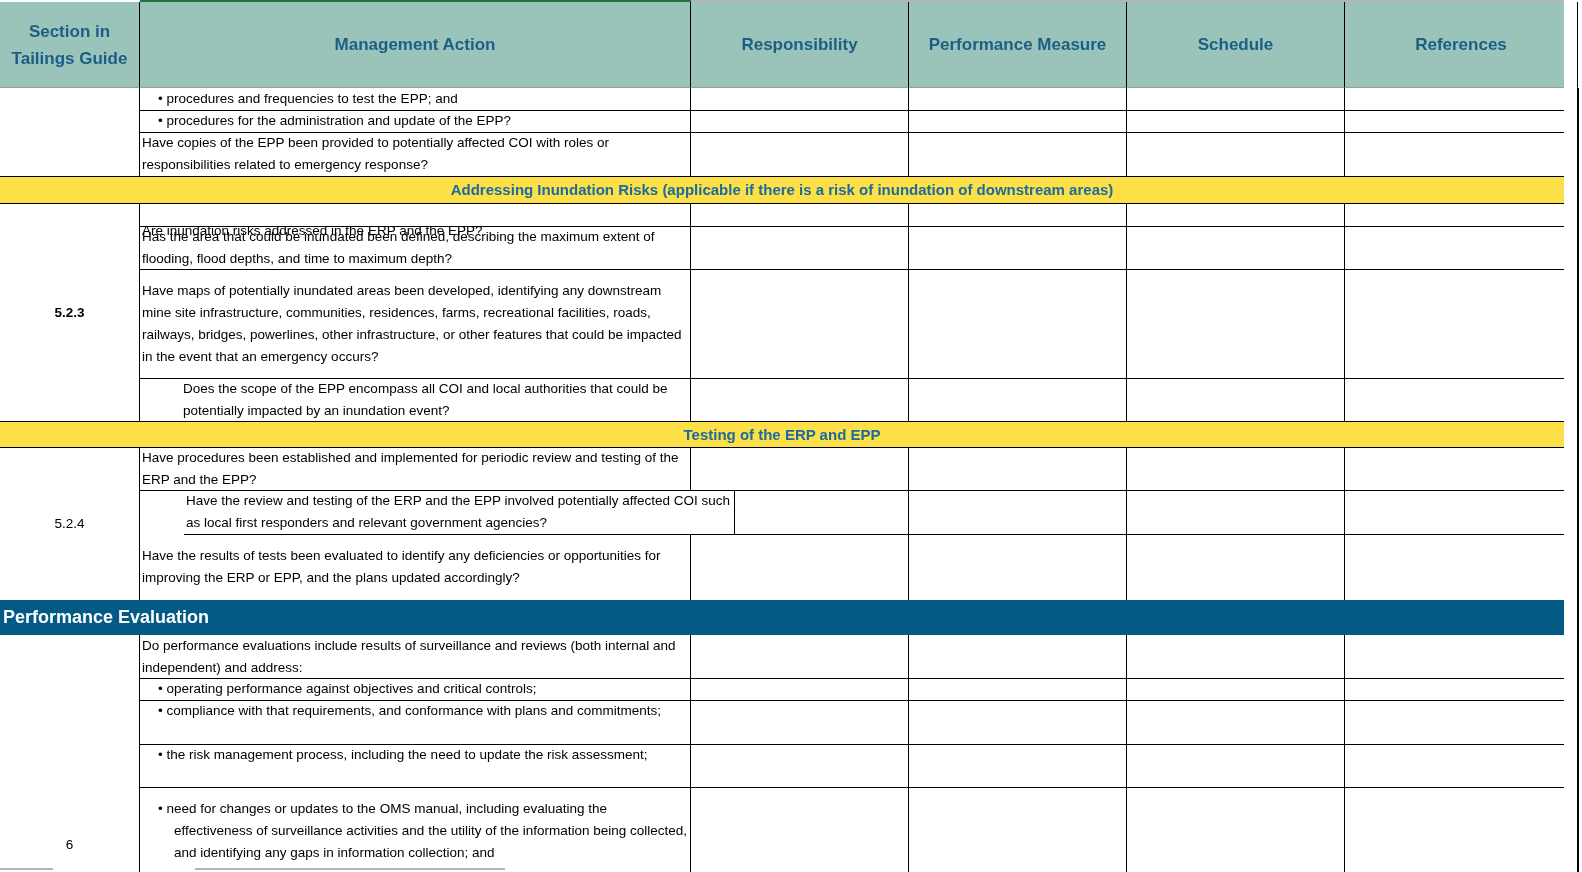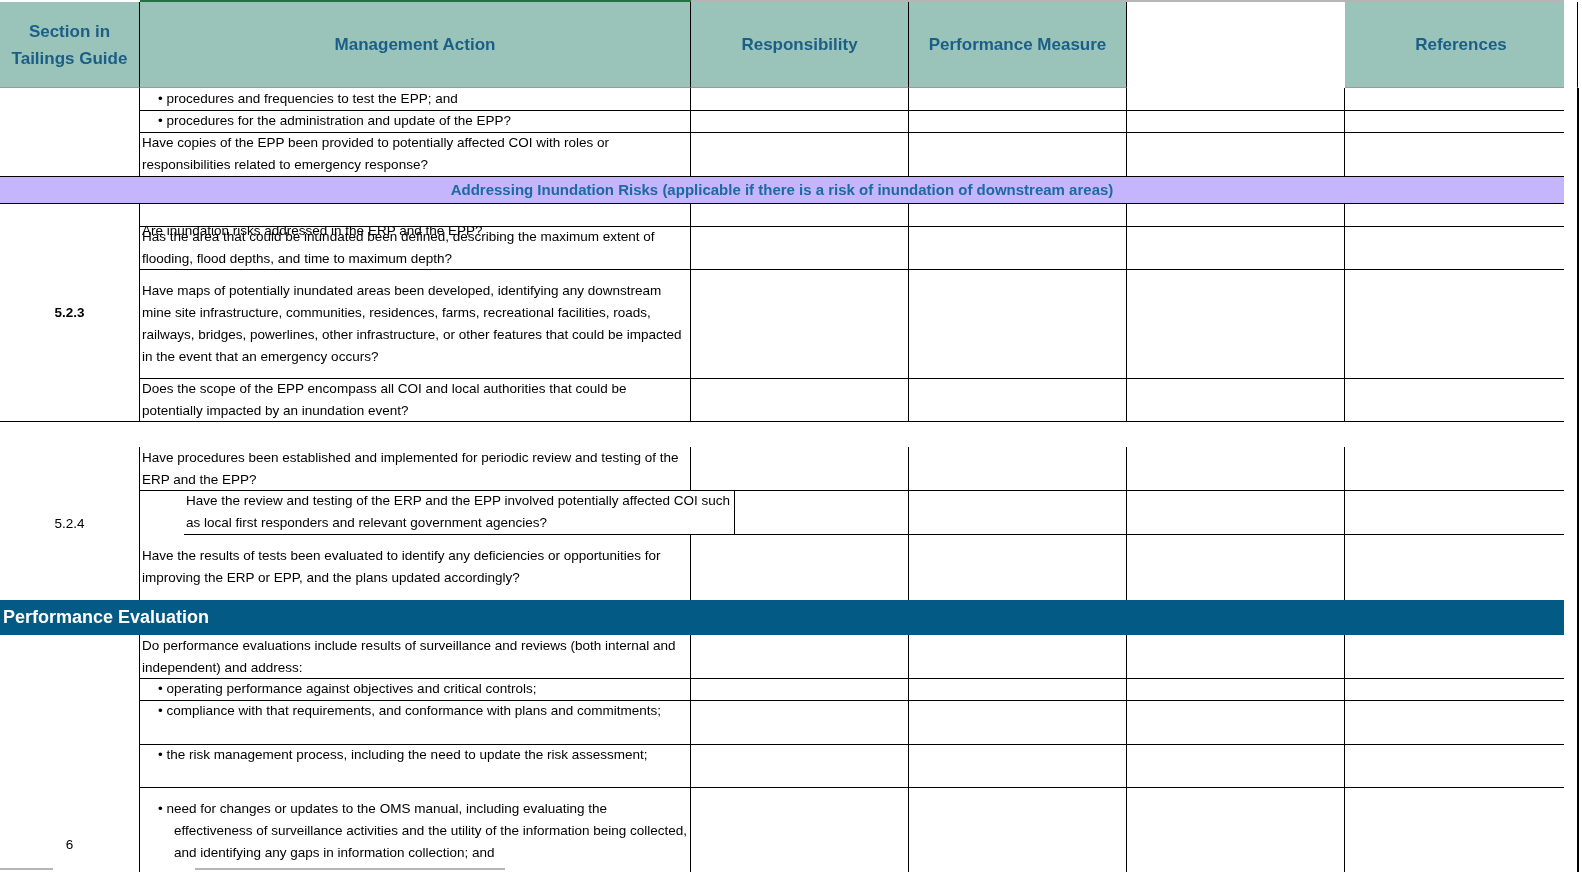--- a/index.html
+++ b/index.html
@@ -5,21 +5,21 @@
   html,body{margin:0;padding:0;background:#fff;}
   body{width:1582px;height:872px;overflow:hidden;position:relative;font-family:"Liberation Sans",sans-serif;}
   .sheet{position:absolute;left:0;top:0;width:1582px;height:872px;}
   .topline{position:absolute;left:140px;top:0;width:551px;height:2px;background:#217346;}
   .topline2{position:absolute;left:691px;top:0;width:886px;height:2px;background:#b5b5b5;}
   .hdr{position:absolute;top:2px;height:86px;background:#9ac4b9;color:#1b5e86;font-weight:bold;font-size:17px;display:flex;align-items:center;justify-content:center;text-align:center;line-height:27px;box-sizing:border-box;border-right:1.5px solid #000;border-bottom:1.5px solid #9a9a9a;}
   .cell{position:absolute;box-sizing:border-box;border-right:1.5px solid #000;border-bottom:1.5px solid #000;font-size:13.5px;color:#000;line-height:22px;}
   .txt{position:absolute;left:2px;right:2px;}
   .bul{padding-left:30px;}
   .sec{position:absolute;left:0;width:140px;box-sizing:border-box;border-right:1.5px solid #000;border-bottom:1.5px solid #000;font-size:13.5px;color:#000;display:flex;align-items:center;justify-content:center;}
-  .band{position:absolute;left:0;width:1564px;background:#c4b5fd;color:#1b6aa0;font-weight:bold;font-size:15px;text-align:center;box-sizing:border-box;border-bottom:1.5px solid #000;border-top:1.5px solid #000;}
+  .band{position:absolute;left:0;width:1564px;background:#fde047;color:#1b6aa0;font-weight:bold;font-size:15px;text-align:center;box-sizing:border-box;border-bottom:1.5px solid #000;border-top:1.5px solid #000;}
   .perf{position:absolute;left:0;width:1564px;background:#035b85;color:#fff;font-weight:bold;font-size:18px;box-sizing:border-box;padding-left:3px;}
   .rb{position:absolute;left:1577px;top:88px;width:1.5px;height:784px;background:#000;}
   .strip{position:absolute;left:1564px;top:0;width:13px;height:872px;background:#fff;}
   .bline{position:absolute;top:868px;height:2px;background:#b5b5b5;}
 </style>
 </head>
 <body>
 
 <div class="sheet">
   <div class="topline"></div>
@@ -30,20 +30,23 @@
     <span>Tailings Guide</span>
   </div>
   <div class="hdr" style="left:140px;width:551px;">
       <span>Management Action</span>
     </div>
   <div class="hdr" style="left:691px;width:218px;">
       <span>Responsibility</span>
     </div>
   <div class="hdr" style="left:909px;width:218px;">
       <span>Performance Measure</span>
+    </div>
+  <div class="hdr" style="left:1127px;width:218px;">
+      <span>Schedule</span>
     </div>
   <div class="hdr" style="left:1345px;width:233px;">
       <span>References</span>
     </div>
 
   <div class="sec" style="top:88px;height:89px;"></div>
 
   <div id="rows">
       <div class="cell" style="left: 140px; width: 551px; top: 88px; height: 23px;">
         <div class="txt bul" style="top: 0px; text-indent: -16px; padding-left: 32px;">•  procedures and frequencies to test the EPP; and</div>
@@ -81,21 +84,21 @@
       <div class="cell" style="left: 1127px; width: 218px; top: 226px; height: 44px;"></div>
       <div class="cell" style="left: 1345px; width: 232px; top: 226px; height: 44px;"></div>
       <div class="cell" style="left: 140px; width: 551px; top: 269px; height: 110px;">
         <div class="txt" style="top: 11px;">Have maps of potentially inundated areas been developed, identifying any downstream mine site infrastructure, communities, residences, farms, recreational facilities, roads, railways, bridges, powerlines, other infrastructure, or other features that could be impacted in the event that an emergency occurs?</div>
       </div>
       <div class="cell" style="left: 691px; width: 218px; top: 269px; height: 110px;"></div>
       <div class="cell" style="left: 909px; width: 218px; top: 269px; height: 110px;"></div>
       <div class="cell" style="left: 1127px; width: 218px; top: 269px; height: 110px;"></div>
       <div class="cell" style="left: 1345px; width: 232px; top: 269px; height: 110px;"></div>
       <div class="cell" style="left: 140px; width: 551px; top: 378px; height: 44px;">
-        <div class="txt" style="top: 0px;">Does the scope of the EPP encompass all COI and local authorities that could be potentially impacted by an inundation event?</div>
+        <div class="txt" style="top: 0px; margin-left: 41px;">Does the scope of the EPP encompass all COI and local authorities that could be potentially impacted by an inundation event?</div>
       </div>
       <div class="cell" style="left: 691px; width: 218px; top: 378px; height: 44px;"></div>
       <div class="cell" style="left: 909px; width: 218px; top: 378px; height: 44px;"></div>
       <div class="cell" style="left: 1127px; width: 218px; top: 378px; height: 44px;"></div>
       <div class="cell" style="left: 1345px; width: 232px; top: 378px; height: 44px;"></div>
       <div class="cell" style="left: 140px; width: 551px; top: 447px; height: 44px;">
         <div class="txt" style="top: 0px;">Have procedures been established and implemented for periodic review and testing of the ERP and the EPP?</div>
       </div>
       <div class="cell" style="left: 691px; width: 218px; top: 447px; height: 44px;"></div>
       <div class="cell" style="left: 909px; width: 218px; top: 447px; height: 44px;"></div>
@@ -151,20 +154,21 @@
       <div class="cell" style="left: 1127px; width: 218px; top: 787px; height: 90px; border-bottom: none;"></div>
       <div class="cell" style="left: 1345px; width: 232px; top: 787px; height: 90px; border-bottom: none;"></div>
     </div>
 
   <div class="band" style="top:176px;height:28px;line-height:26px;"><span>Addressing Inundation Risks (applicable if there is a risk of inundation of downstream areas)</span></div>
 
   <div class="sec" style="top:204px;height:218px;font-weight:bold;">
       <span>5.2.3</span>
     </div>
 
+  <div class="band" style="top:421px;height:27px;line-height:25px;"><span>Testing of the ERP and EPP</span></div>
 
   <div class="sec" style="top:447px;height:154px;">
       <span>5.2.4</span>
     </div>
 
   <div class="perf" style="top:600px;height:35px;line-height:35px;"><span>Performance Evaluation</span></div>
 
   <div class="sec" style="top:635px;height:237px;border-bottom:none;align-items:flex-end;padding-bottom:20px;">
       <span>6</span>
     </div>

